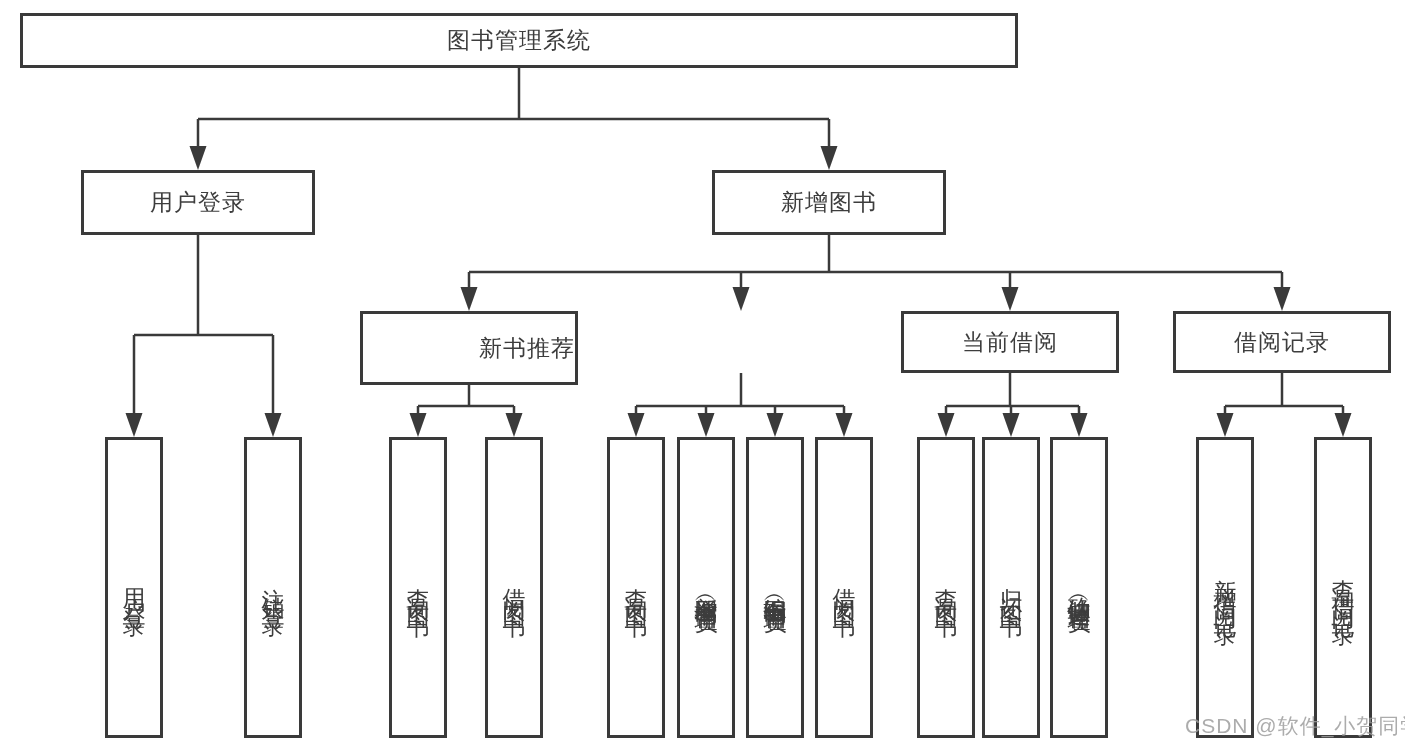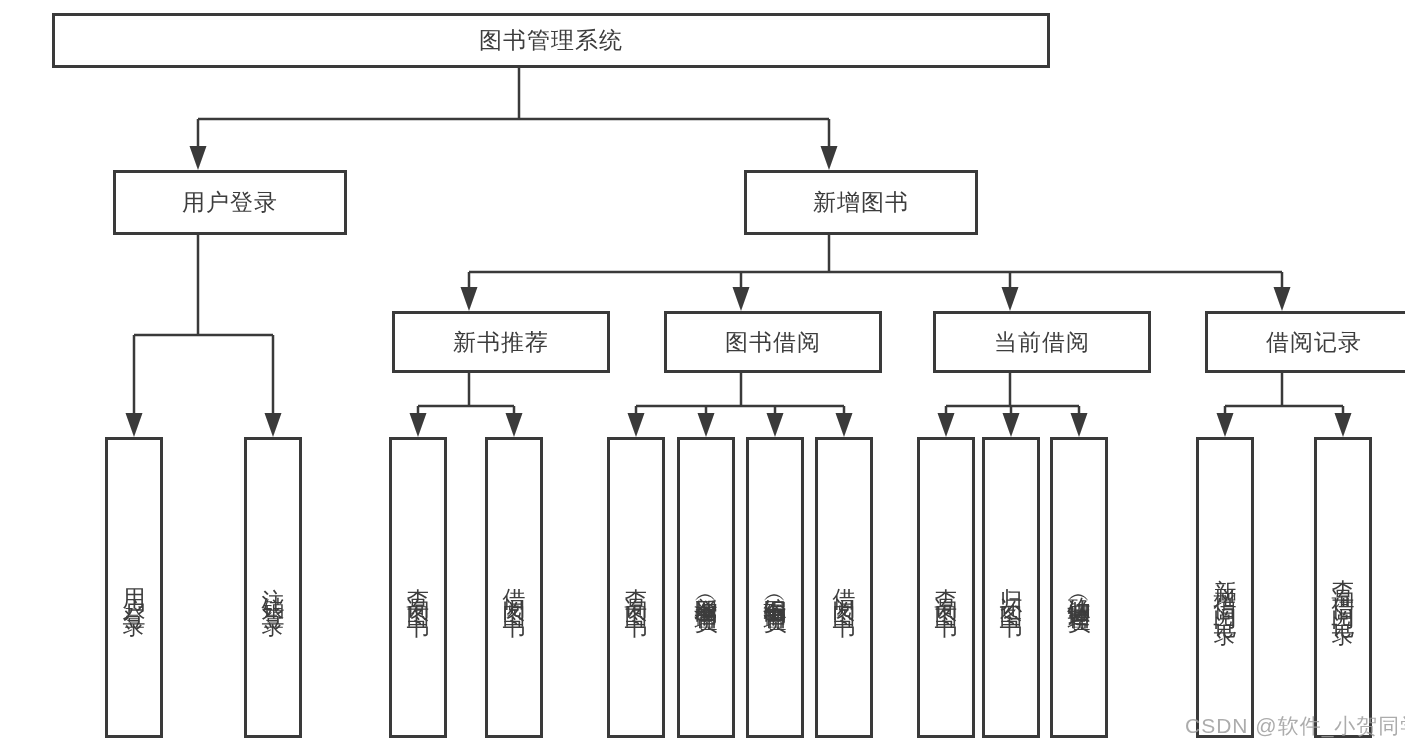--- a/index.html
+++ b/index.html
@@ -23,21 +23,21 @@
   .node{
     position:absolute;
     box-sizing:border-box;
     border:3px solid var(--line);
     background:#fff;
     display:flex;align-items:center;justify-content:center;
     font-size:23px;
     letter-spacing:1px;
     color:var(--text);
   }
-  .hbox{white-space:nowrap;margin-left:32px;}
+  .hbox{white-space:nowrap;}
   .vbox{padding:4px 0;}
   .v-text{
     writing-mode:vertical-rl;
     line-height:1;
     font-size:23px;
     color:var(--text);
   }
   .watermark{
     position:absolute;
     left:1185px;top:712px;
@@ -127,25 +127,22 @@
     <span>图书管理系统</span>
   </div>
 
   <div class="node hbox" style="left:81px;top:170px;width:234px;height:65px;">
     <span>用户登录</span>
   </div>
   <div class="node hbox" style="left:712px;top:170px;width:234px;height:65px;">
     <span>新增图书</span>
   </div>
 
-  <div class="node hbox" style="left:360px;top:311px;width:218px;height:62px;">
+  <div class="node hbox" style="left:360px;top:311px;width:218px;height:74px;justify-content:flex-end;">
     <span>新书推荐</span>
-  </div>
-  <div class="node hbox" style="left:632px;top:311px;width:218px;height:62px;">
-    <span>图书借阅</span>
   </div>
   <div class="node hbox" style="left:901px;top:311px;width:218px;height:62px;">
     <span>当前借阅</span>
   </div>
   <div class="node hbox" style="left:1173px;top:311px;width:218px;height:62px;">
     <span>借阅记录</span>
   </div>
 
   <div class="node vbox" style="left:105px;top:437px;width:58px;height:301px;">
     <span class="v-text" style="letter-spacing: 9px;">用户登录</span>

